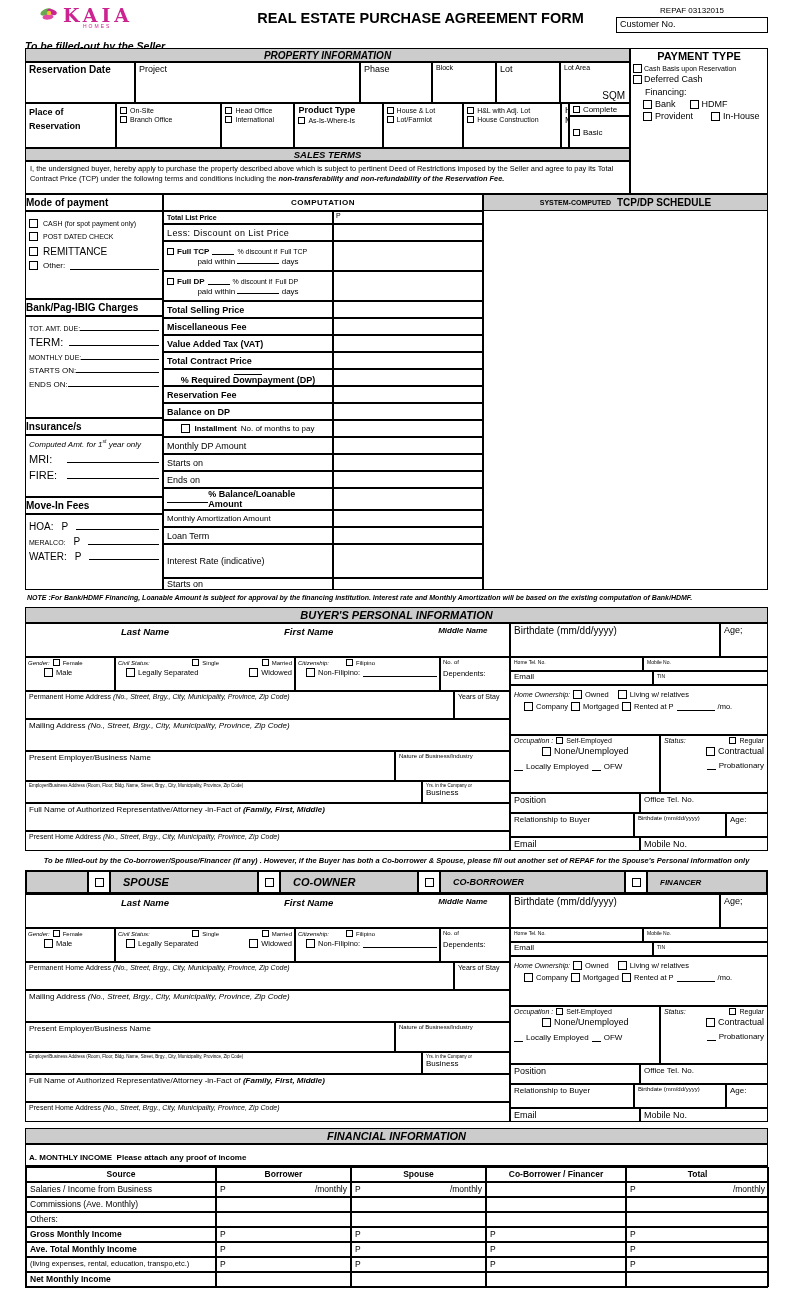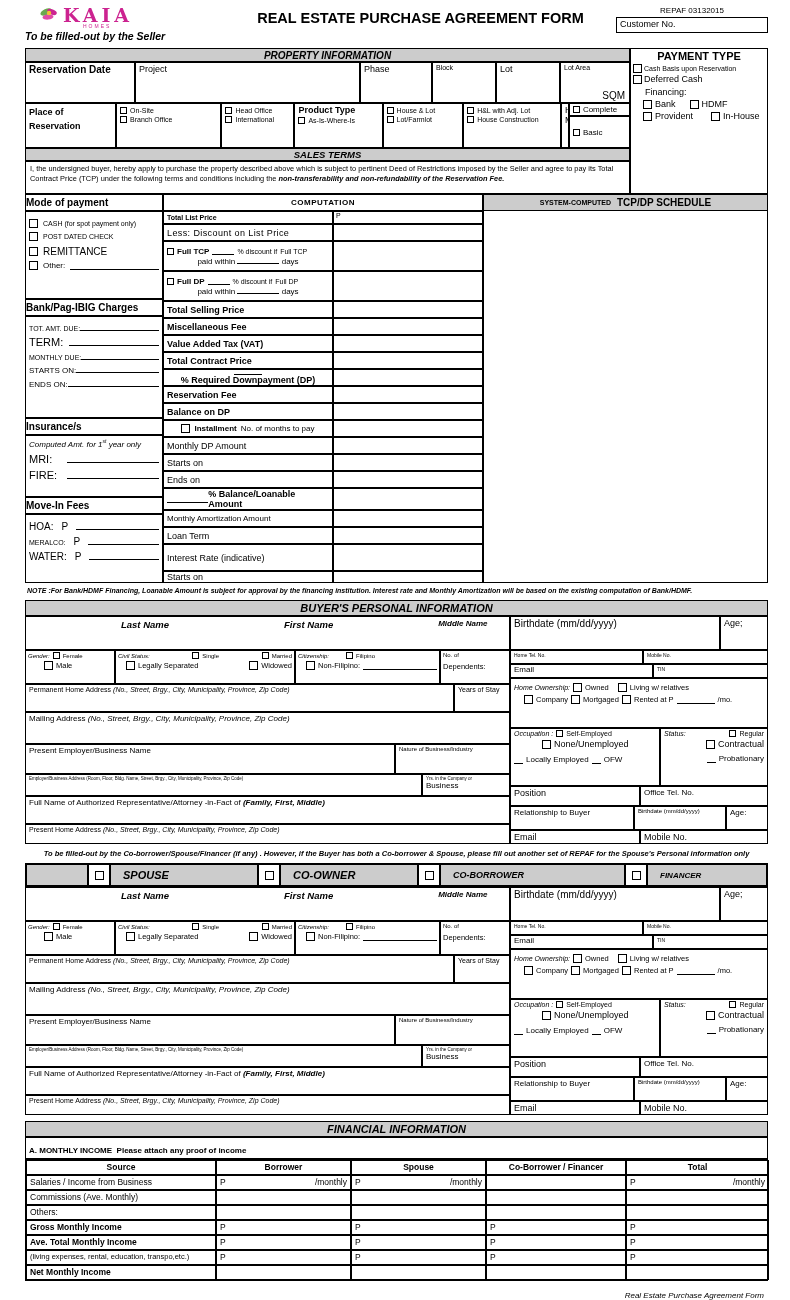--- a/index.html
+++ b/index.html
@@ -19,21 +19,21 @@
   .cb { display:inline-block; width:9px; height:9px; border:1.6px solid #000; background:#fff; vertical-align:middle; flex:none; }
   .cb.sm { width:7px; height:7px; border-width:1.3px; }
   .ul { display:inline-block; border-bottom:1px solid #000; height:8px; vertical-align:baseline; }
 
   
   .hdr { display:flex; height:44px; }
   .logo-wrap { width:200px; }
   .logo-line { display:flex; align-items:flex-end; gap:2px; margin-left:14px; }
   .logo-text { color:#cc2390; font-weight:bold; font-size:19px; letter-spacing:4px; font-family:"DejaVu Serif", serif; }
   .logo-sub { color:#cc2390; font-size:5px; letter-spacing:2px; margin-left:58px; margin-top:-3px; }
-  .seller-note { font-weight:bold; font-style:italic; font-size:10.5px; margin-top:1px; }
+  .seller-note { font-weight:bold; font-style:italic; font-size:10.5px; margin-top:11px; }
   .hdr-title { flex:1; text-align:center; padding-top:6px; }
   .hdr-right { width:152px; }
   .repaf { font-size:8px; text-align:center; padding:2px 0 2px 0; }
   .custbox { border:1.5px solid #000; font-size:9px; padding:1px 3px; height:16px; }
 
   
   .topblock { display:flex; }
   .topleft { width:605px; display:flex; flex-direction:column; }
   .pband { height:14px; font-size:10px; line-height:13px; }
   .prow1 { display:flex; height:41px; }
@@ -405,21 +405,21 @@
           <div class="cval"></div>
         </div>
       <div class="crow" style="height:17px;">
           <div class="clab fs8">Monthly Amortization Amount</div>
           <div class="cval"></div>
         </div>
       <div class="crow" style="height:17px;">
           <div class="clab fs9">Loan Term</div>
           <div class="cval"></div>
         </div>
-      <div class="crow" style="height:27px;">
+      <div class="crow" style="height:34px;">
           <div class="clab fs9">Interest Rate (indicative)</div>
           <div class="cval"></div>
         </div>
       <div class="crow grow">
           <div class="clab fs9">Starts on</div>
           <div class="cval"></div>
         </div>
     </div>
 
     <div class="sched">

